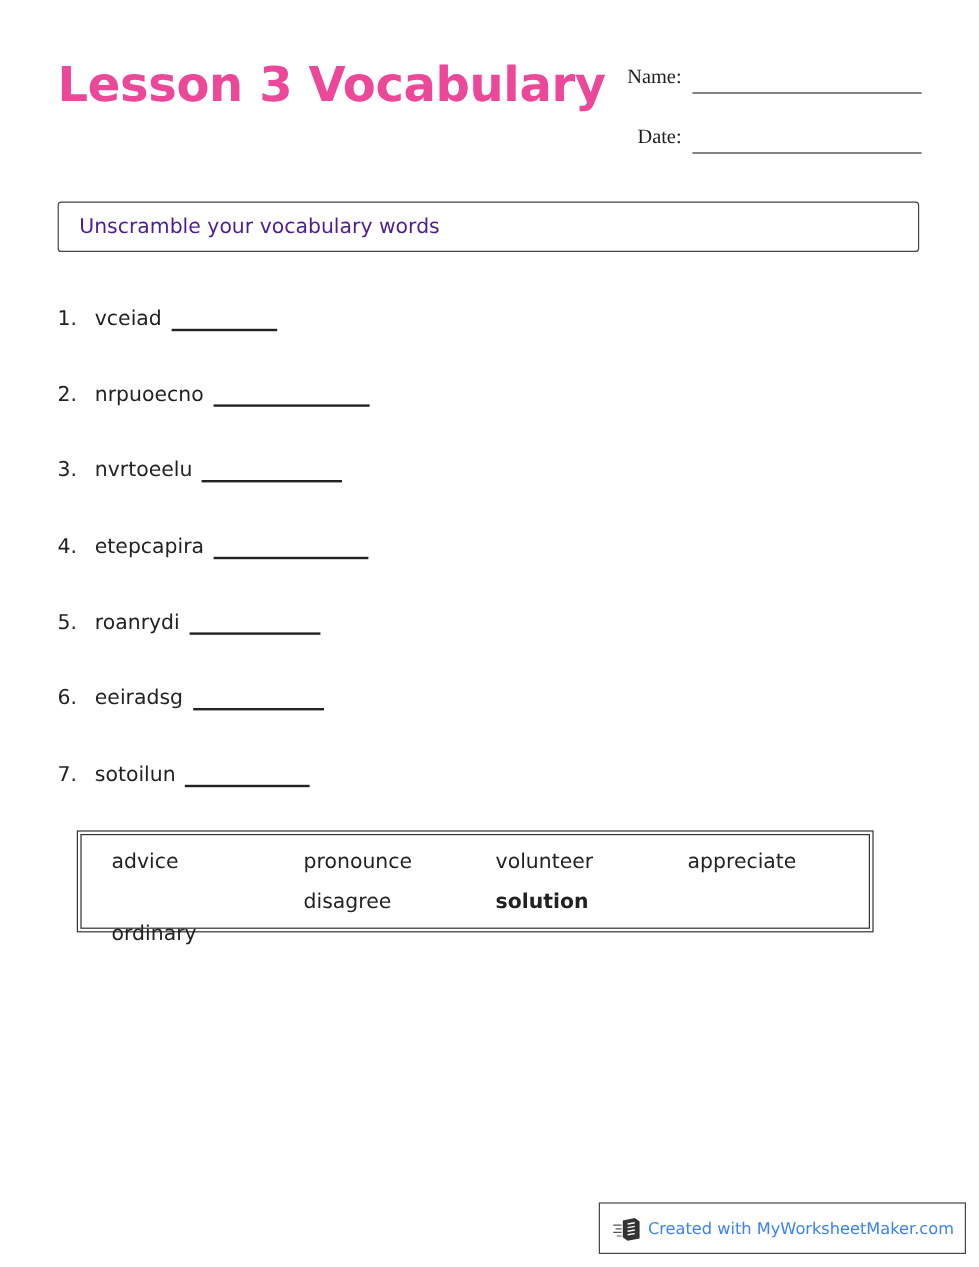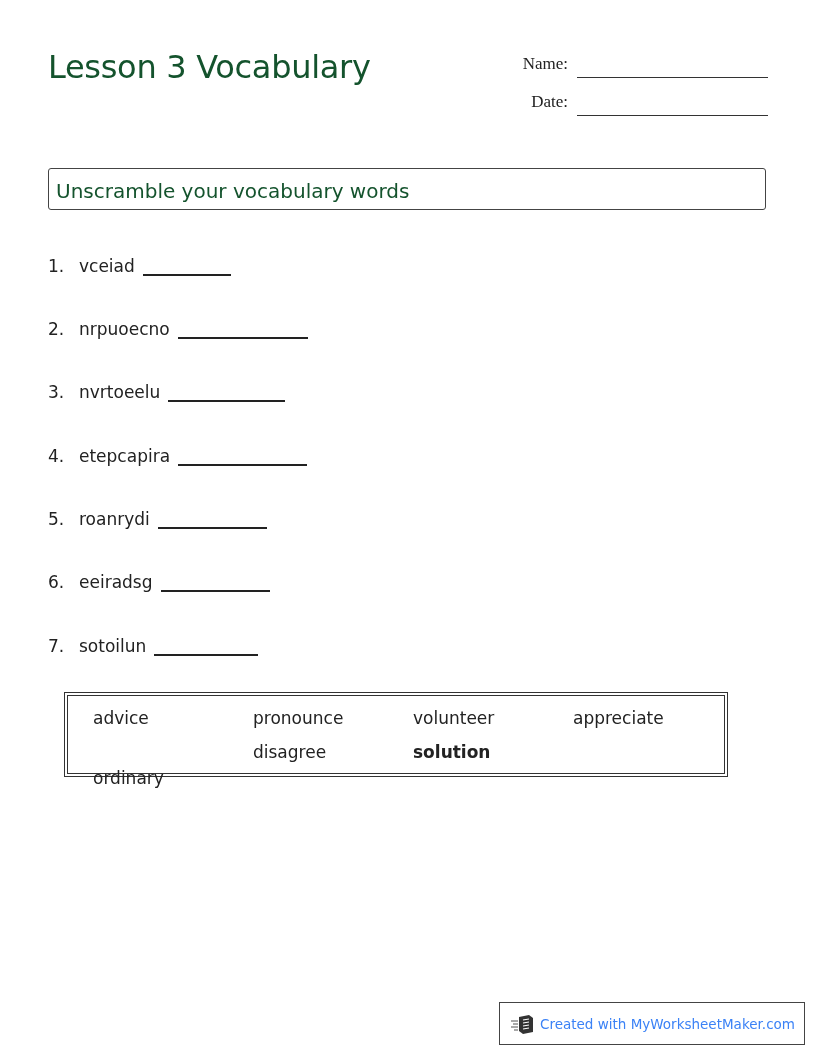--- a/index.html
+++ b/index.html
@@ -1,42 +1,42 @@
 <!DOCTYPE html>
 <html><head>
   <meta charset="utf-8">
   <style>
     html, body { margin: 0; padding: 0; background: #ffffff; }
     body { width: 816px; height: 1056px; position: relative; overflow: hidden; color: #222; font-family: "DejaVu Sans", sans-serif; }
-    .title { position: absolute; left: 48px; top: 48px; font-size: 32px; font-weight: normal; color: #14532d; letter-spacing: -0.3px; }
+    .title { position: absolute; left: 48px; top: 48px; font-size: 40px; font-weight: bold; color: #ec4899; letter-spacing: -0.3px; }
     .meta-row { position: absolute; left: 500px; width: 268px; height: 24px; }
     .meta-label { position: absolute; right: 200px; bottom: 4px; font-family: "Liberation Serif", "DejaVu Serif", serif; font-size: 17px; color: #222; }
     .meta-line { position: absolute; left: 77px; right: 0; bottom: 0; border-bottom: 1.5px solid #333; }
     .instructions { position: absolute; left: 48px; top: 168px; width: 718px; height: 42px; border: 1.5px solid #444; border-radius: 3px; box-sizing: border-box; }
-    .instructions span { position: absolute; left: 7px; top: 10px; font-size: 20px; color: #14532d; }
+    .instructions span { position: absolute; left: 17px; top: 10px; font-size: 17px; color: #4c1d95; }
     .question { position: absolute; left: 48px; height: 26px; display: flex; align-items: flex-end; font-size: 17px; color: #222; }
     .q-num { width: 31px; }
     .q-word { margin-right: 8px; }
     .q-blank { border-bottom: 2px solid #222; height: 1px; margin-bottom: 0px; }
     .word-bank { position: absolute; left: 64px; top: 692px; width: 664px; height: 85px; border: 3px double #333; box-sizing: border-box; border-width: 4px; }
     .wb-word { position: absolute; font-size: 17px; color: #222; }
     .footer { position: absolute; left: 499px; top: 1002px; width: 306px; height: 43px; border: 1.5px solid #444; box-sizing: border-box; display: flex; align-items: center; }
     .footer-icon { margin-left: 10px; width: 26px; height: 22px; }
     .footer-text { margin-left: 4px; font-size: 13.5px; color: #3b82f6; }
   </style>
 </head>
 <body>
 
 <div class="title">Lesson 3 Vocabulary</div>
 
 <div class="meta-row" style="top:54px;">
   <span class="meta-label">Name:</span>
   <div class="meta-line"></div>
 </div>
-<div class="meta-row" style="top:92px;">
+<div class="meta-row" style="top:104px;">
   <span class="meta-label">Date:</span>
   <div class="meta-line"></div>
 </div>
 
 <div class="instructions">
   <span>Unscramble your vocabulary words</span>
 </div>
 
 <div id="questions">
   <div class="question" style="top:250px;">

